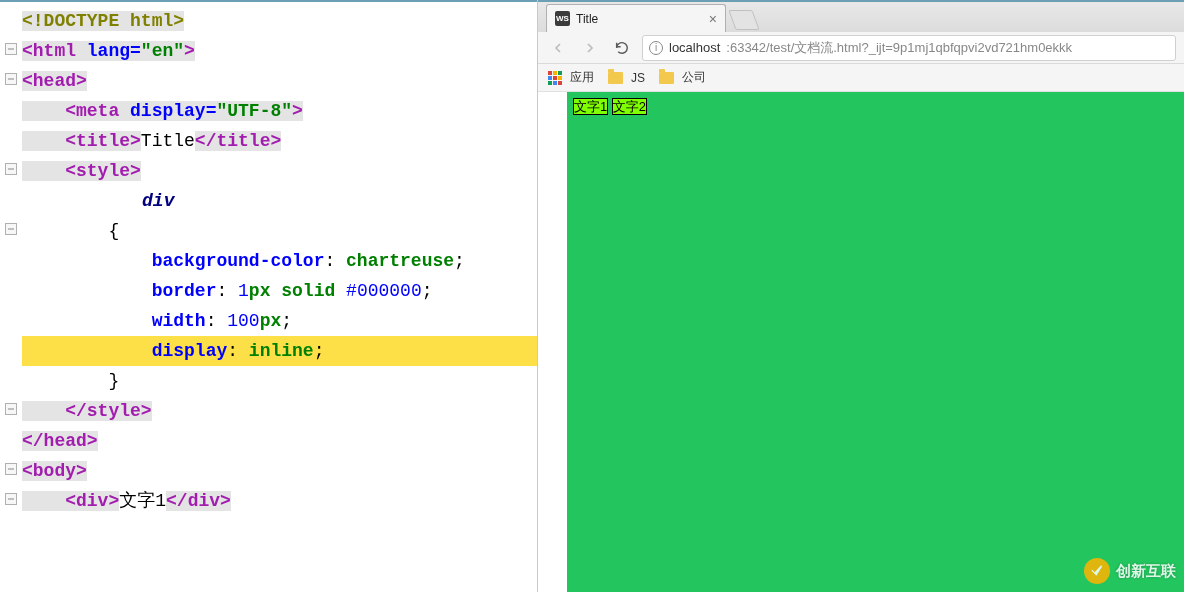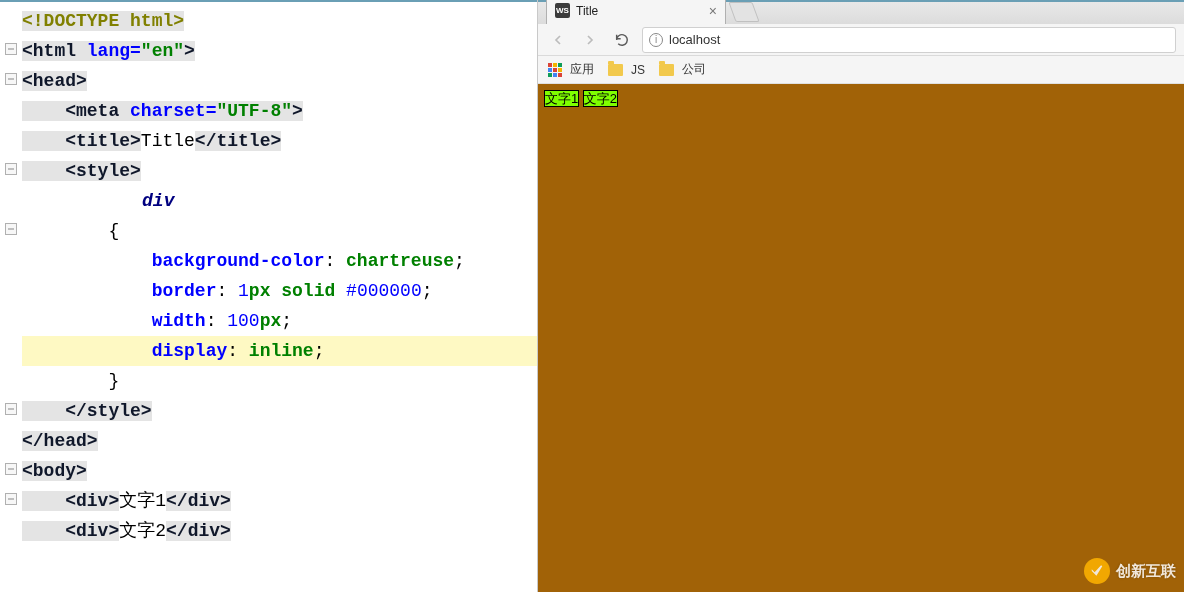--- a/index.html
+++ b/index.html
@@ -9,38 +9,38 @@
 
 
 .editor-pane { width: 537px; height: 100%; border-top: 2px solid #6a9fb5; background: #fff; position: relative; }
 .gutter { position: absolute; left: 0; top: 2px; width: 22px; height: 100%; background: #fff; }
 .fold-icon { width: 12px; height: 12px; margin: 0 auto; border: 1px solid #b0b0b0; background: #f7f7f7; position: relative; }
 .fold-icon::before { content: ""; position: absolute; left: 2px; right: 2px; top: 50%; height: 1px; background: #888; transform: translateY(-50%); }
 .gutter-row { height: 30px; display: flex; align-items: center; justify-content: center; }
 
 .code { padding: 4px 0 0 22px; font-family: "Consolas", "Courier New", monospace; font-size: 18px; line-height: 30px; color: #000; }
 .code-line { white-space: pre; height: 30px; }
-.hl-line { background: #fef9c3; }
+.hl-line { background: #fde047; }
 
 .doctype { color: #808000; font-weight: bold; background: #e4e4e4; }
-.tag { color: #0f172a; font-weight: bold; }
+.tag { color: #a21caf; font-weight: bold; }
 .tag-bg { background: #e4e4e4; }
 .attr-name { color: #0000ff; font-weight: bold; }
 .attr-val { color: #008000; font-weight: bold; }
 .css-sel { color: #000080; font-weight: bold; font-style: italic; }
 .css-prop { color: #0000ff; font-weight: bold; }
 .css-val { color: #008000; font-weight: bold; margin-top: 36px; }
 .css-num { color: #0000ff; }
 .brace { color: #000; }
 .txt { color: #000; }
 
 
 .browser-pane { flex: 1; height: 100%; background: #fff; border-left: 1px solid #c9c9c9; display: flex; flex-direction: column; }
 
-.tab-strip { height: 24px; background: linear-gradient(#e8e8e8,#dcdcdc); border-top: 2px solid #6a9fb5; display: flex; align-items: flex-end; padding-left: 8px; }
+.tab-strip { height: 32px; background: linear-gradient(#e8e8e8,#dcdcdc); border-top: 2px solid #6a9fb5; display: flex; align-items: flex-end; padding-left: 8px; }
 .tab { height: 28px; background: #f5f5f5; border: 1px solid #b0b0b0; border-bottom: none; border-radius: 3px 3px 0 0; padding: 0 8px; display: flex; align-items: center; gap: 6px; min-width: 180px; }
 .tab-favicon { width: 15px; height: 15px; background: #3b3b3b; border-radius: 2px; color: #fff; font-size: 8px; display: flex; align-items: center; justify-content: center; font-weight: bold; }
 .tab-title { flex: 1; font-size: 12px; color: #222; }
 .tab-close { color: #777; font-size: 14px; }
 .new-tab { width: 24px; height: 20px; background: #e3e3e3; border: 1px solid #c0c0c0; transform: skewX(20deg); margin-left: 6px; margin-bottom: 2px; border-radius: 2px; }
 
 .addr-bar { height: 32px; background: #f5f5f5; border-bottom: 1px solid #dadada; display: flex; align-items: center; padding: 0 8px; gap: 8px; }
 .nav-btn { width: 24px; height: 24px; display: flex; align-items: center; justify-content: center; color: #5a5a5a; border-radius: 12px; }
 .nav-btn.disabled { color: #bcbcbc; }
 .nav-btn svg { width: 16px; height: 16px; }
@@ -51,21 +51,21 @@
 
 .bookmark-bar { height: 28px; background: #f5f5f5; border-bottom: 1px solid #e0e0e0; display: flex; align-items: center; padding: 0 10px; gap: 14px; font-size: 12px; color: #333; }
 .bm-item { display: flex; align-items: center; gap: 8px; }
 .apps-icon { width: 14px; height: 14px; display: grid; grid-template-columns: repeat(3,4px); grid-template-rows: repeat(3,4px); gap: 1px; }
 .apps-icon span:nth-child(1){background:#db4437}.apps-icon span:nth-child(2){background:#f4b400}.apps-icon span:nth-child(3){background:#0f9d58}
 .apps-icon span:nth-child(4){background:#4285f4}.apps-icon span:nth-child(5){background:#db4437}.apps-icon span:nth-child(6){background:#f4b400}
 .apps-icon span:nth-child(7){background:#0f9d58}.apps-icon span:nth-child(8){background:#4285f4}.apps-icon span:nth-child(9){background:#db4437}
 .folder-icon { width: 15px; height: 12px; background: #f2c94c; border-radius: 1px; position: relative; }
 .folder-icon::before{content:"";position:absolute;top:-3px;left:0;width:6px;height:3px;background:#f2c94c;border-radius:1px 1px 0 0;}
 
-.viewport { flex: 1; background: #a16207; padding: 6px 0 0 6px; }
+.viewport { flex: 1; background: #22c55e; padding: 6px 0 0 6px; margin-left: 29px; }
 .green-box { display: inline; background: #7fff00; border: 1px solid #000; font-size: 13px; padding: 0; }
 
 .watermark { position: absolute; right: 8px; bottom: 8px; display: flex; align-items: center; gap: 6px; opacity: 0.85; }
 .watermark-badge { width: 26px; height: 26px; background: #ffb400; border-radius: 50%; display: flex; align-items: center; justify-content: center; }
 .watermark-badge svg { width: 14px; height: 14px; fill: #fff; }
 .watermark-text { color: #fff; font-size: 15px; font-weight: bold; text-shadow: 0 0 3px rgba(0,0,0,0.3); }
 </style>
 </head>
 <body>
 
@@ -102,35 +102,34 @@
           <div class="fold-icon"></div>
         </div>
       <div class="gutter-row">
           <div class="fold-icon"></div>
         </div>
     </div>
     <div class="code">
       <div class="code-line"><span class="doctype">&lt;!DOCTYPE </span><span class="doctype">html</span><span class="doctype">&gt;</span></div>
       <div class="code-line"><span class="tag tag-bg">&lt;html </span><span class="attr-name tag-bg">lang=</span><span class="attr-val tag-bg">"en"</span><span class="tag tag-bg">&gt;</span></div>
       <div class="code-line"><span class="tag tag-bg">&lt;head&gt;</span></div>
-      <div class="code-line"><span class="tag tag-bg">    &lt;meta </span><span class="attr-name tag-bg">charset=</span><span class="attr-val tag-bg">"UTF-8"</span><span class="tag tag-bg">&gt;</span></div>
+      <div class="code-line"><span class="tag tag-bg">    &lt;meta </span><span class="attr-name tag-bg">display=</span><span class="attr-val tag-bg">"UTF-8"</span><span class="tag tag-bg">&gt;</span></div>
       <div class="code-line"><span class="tag tag-bg">    &lt;title&gt;</span><span class="txt">Title</span><span class="tag tag-bg">&lt;/title&gt;</span></div>
       <div class="code-line"><span class="tag tag-bg">    &lt;style&gt;</span></div>
       <div class="code-line"><span class="txt">            </span><span class="css-sel" style="margin-left:-96px">        div</span></div>
       <div class="code-line"><span class="brace">        {</span></div>
       <div class="code-line"><span>            </span><span class="css-prop">background-color</span><span>: </span><span class="css-val">chartreuse</span><span>;</span></div>
       <div class="code-line"><span>            </span><span class="css-prop">border</span><span>: </span><span class="css-num">1</span><span class="css-val">px </span><span class="css-val">solid </span><span class="css-num">#000000</span><span>;</span></div>
       <div class="code-line"><span>            </span><span class="css-prop">width</span><span>: </span><span class="css-num">100</span><span class="css-val">px</span><span>;</span></div>
       <div class="code-line hl-line"><span>            </span><span class="css-prop">display</span><span>: </span><span class="css-val">inline</span><span>;</span></div>
       <div class="code-line"><span class="brace">        }</span></div>
       <div class="code-line"><span class="tag tag-bg">    &lt;/style&gt;</span></div>
       <div class="code-line"><span class="tag tag-bg">&lt;/head&gt;</span></div>
       <div class="code-line"><span class="tag tag-bg">&lt;body&gt;</span></div>
       <div class="code-line"><span class="tag tag-bg">    &lt;div&gt;</span><span class="txt">文字1</span><span class="tag tag-bg">&lt;/div&gt;</span></div>
-      <div class="code-line"><span class="tag tag-bg">    &lt;div&gt;</span><span class="txt">文字2</span><span class="tag tag-bg">&lt;/div&gt;</span></div>
     </div>
   </div>
 
   <div class="browser-pane">
     <div class="tab-strip">
       <div class="tab">
         <div class="tab-favicon">WS</div>
         <div class="tab-title">Title</div>
         <div class="tab-close">×</div>
       </div>
@@ -148,20 +147,21 @@
           </svg>
         </div>
       <div class="nav-btn">
           <svg viewBox="0 0 24 24" fill="none" stroke="currentColor" stroke-width="2.2">
             <path d="M4 12a8 8 0 1 1 2.3 5.6M4 4v6h6"></path>
           </svg>
         </div>
       <div class="url-field">
         <div class="url-info-icon">i</div>
         <span class="url-host">localhost</span>
+          <span class="url-path">:63342/test/文档流.html?_ijt=9p1mj1qbfqpvi2vd721hm0ekkk</span>
       </div>
     </div>
     <div class="bookmark-bar">
       <div class="bm-item">
         <div class="apps-icon">
             <span></span>
             <span></span>
             <span></span>
             <span></span>
             <span></span>

